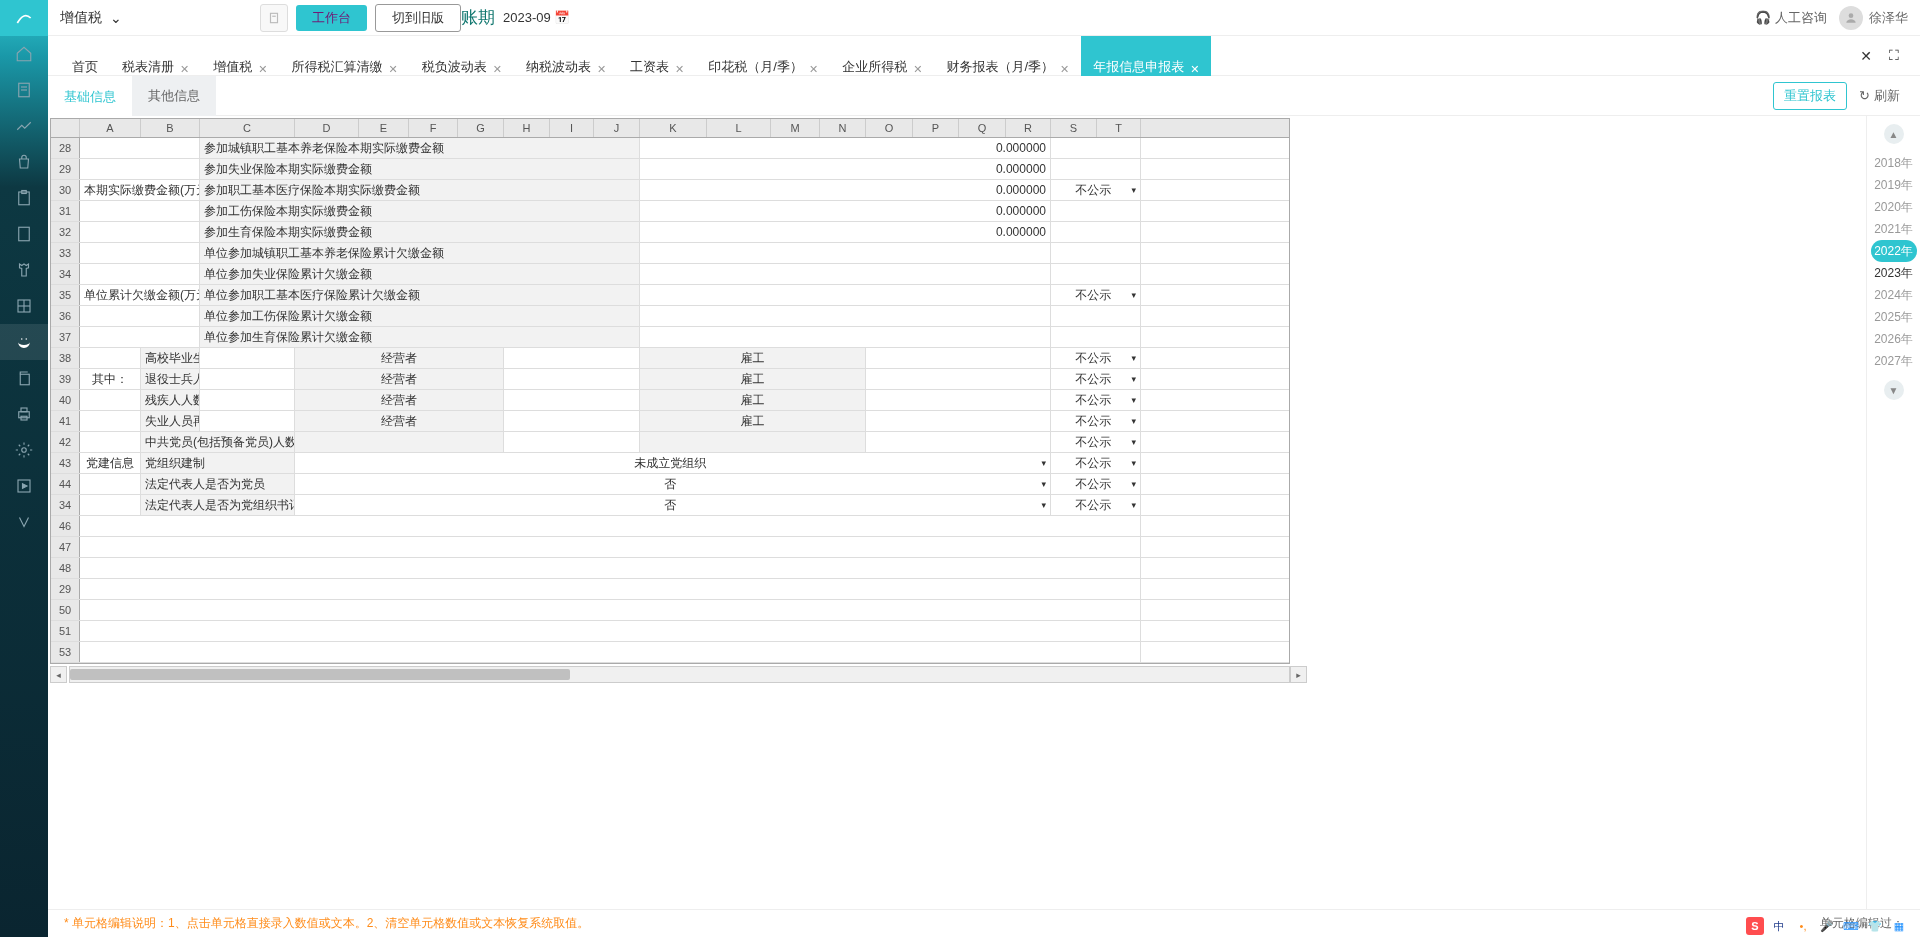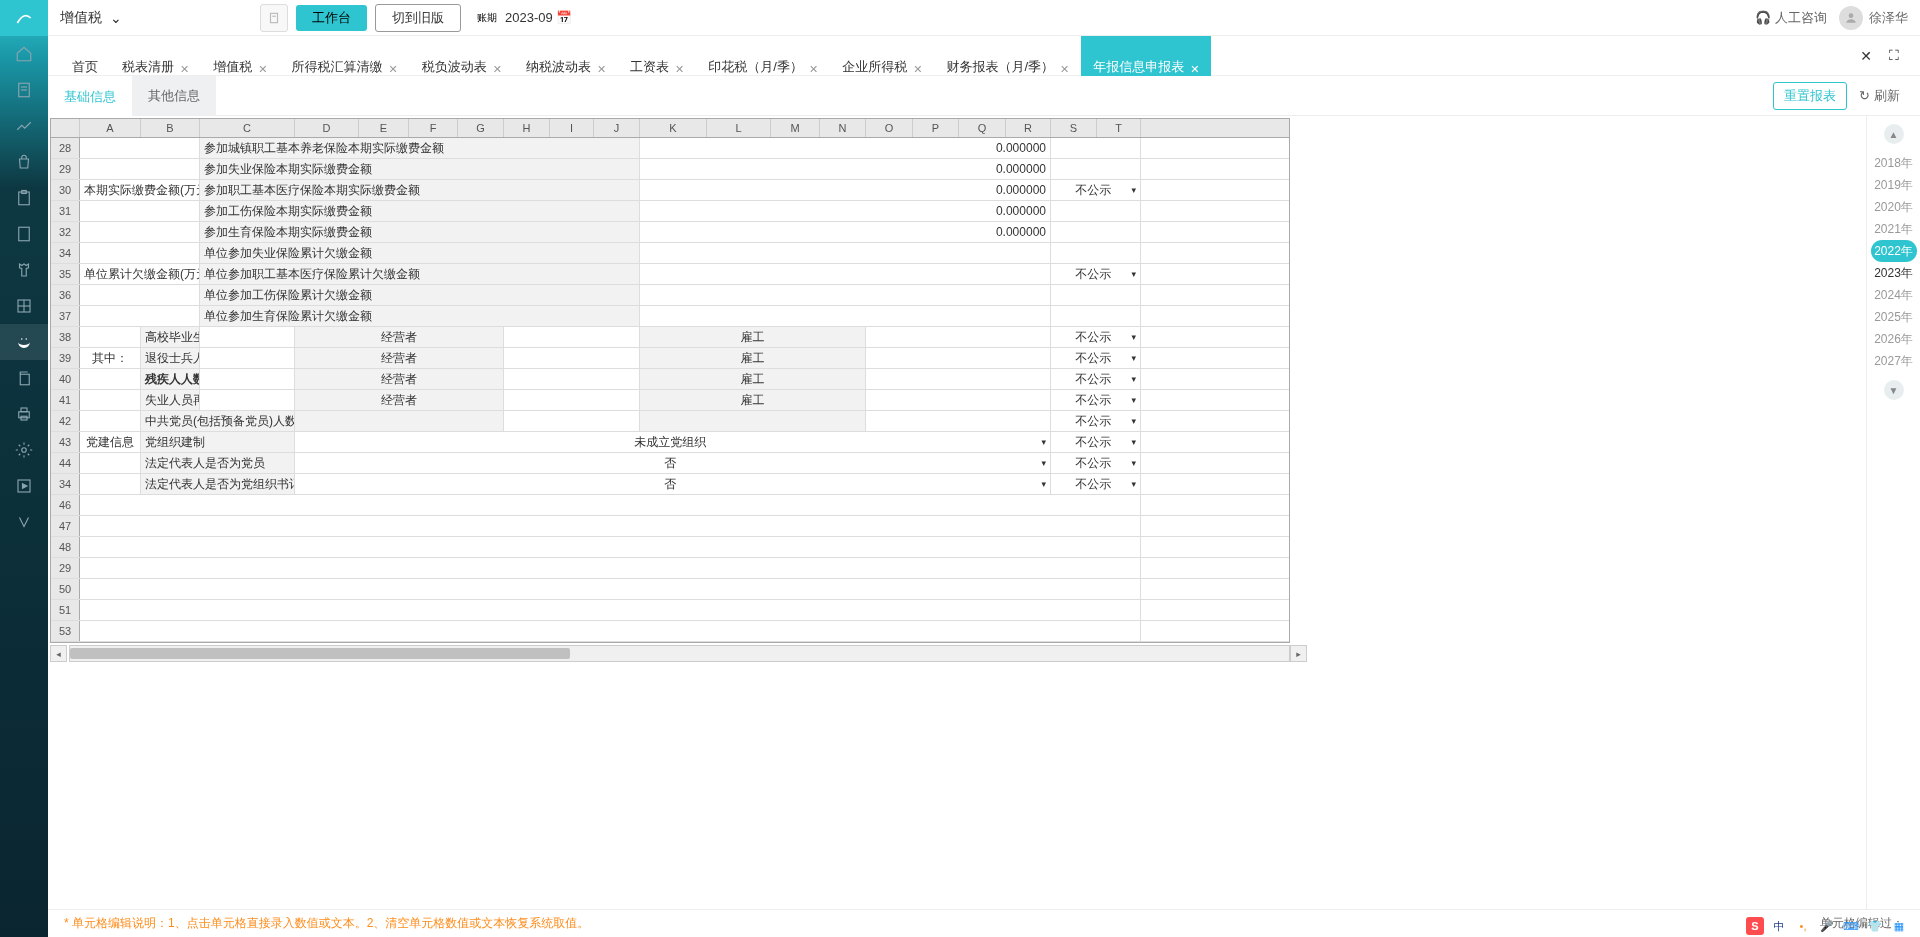--- a/index.html
+++ b/index.html
@@ -10,23 +10,23 @@
 .logo svg{width:20px;height:20px}
 .nav-icon{width:48px;height:36px;display:flex;align-items:center;justify-content:center;cursor:pointer;color:#8aa5b0}
 .nav-icon.active{background:rgba(255,255,255,0.1);color:#fff}
 .nav-icon svg{width:18px;height:18px}
 .main{flex:1;display:flex;flex-direction:column;background:#fff}
 .header{height:36px;background:#fff;display:flex;align-items:center;padding:0 12px;border-bottom:1px solid #eee}
 .account-sel{display:flex;align-items:center;gap:8px;min-width:200px}
 .account-sel span{font-size:14px;color:#333}
 .chev{color:#2fc5d0;font-size:12px}
 .hdr-btn{padding:4px 16px;border-radius:3px;font-size:13px;cursor:pointer;margin-left:8px}
-.btn-teal{background:#2fc5d0;color:#000000;border:none}
+.btn-teal{background:#2fc5d0;color:#701a75;border:none}
 .btn-outline{background:#fff;border:1px solid #999;color:#333}
-.hdr-label{margin-left:16px;font-size:10px;color:#000000}
+.hdr-label{font-size:17px;color:#0f766e}
 .hdr-date{margin-left:8px;font-size:13px;color:#333}
 .spacer{flex:1}
 .hdr-right{display:flex;align-items:center;gap:12px;font-size:13px;color:#666}
 .user{display:flex;align-items:center;gap:6px}
 .avatar{width:24px;height:24px;background:#ddd;border-radius:50%;display:flex;align-items:center;justify-content:center}
 .tabs{height:40px;background:#fff;display:flex;align-items:center;padding:0 12px;border-bottom:1px solid #eee;position:relative}
 .tab{padding:0 12px;height:40px;display:flex;align-items:flex-end;font-size:13px;color:#333;cursor:pointer;gap:6px;white-space:nowrap}
 .tab.active{background:#2fc5d0;color:#fff}
 .tab .cls{font-size:11px;color:#999}
 .tab.active .cls{color:#fff}
@@ -316,20 +316,27 @@
                 <div class="cell center" style="width: 90px;"></div>
               </div>
               <div class="row">
                 <div class="rh">32</div>
                 <div class="cell center" style="width: 120px;"></div>
                 <div class="cell shade" style="width: 440px;">参加生育保险本期实际缴费金额</div>
                 <div class="cell right" style="width: 411px;">0.000000</div>
                 <div class="cell center" style="width: 90px;"></div>
               </div>
               <div class="row">
+                <div class="rh">33</div>
+                <div class="cell center" style="width: 120px;"></div>
+                <div class="cell shade" style="width: 440px;">单位参加城镇职工基本养老保险累计欠缴金额</div>
+                <div class="cell right" style="width: 411px;"></div>
+                <div class="cell center" style="width: 90px;"></div>
+              </div>
+              <div class="row">
                 <div class="rh">34</div>
                 <div class="cell center" style="width: 120px;"></div>
                 <div class="cell shade" style="width: 440px;">单位参加失业保险累计欠缴金额</div>
                 <div class="cell right" style="width: 411px;"></div>
                 <div class="cell center" style="width: 90px;"></div>
               </div>
               <div class="row">
                 <div class="rh">35</div>
                 <div class="cell center" style="width: 120px;">单位累计欠缴金额(万元)</div>
                 <div class="cell shade" style="width: 440px;">单位参加职工基本医疗保险累计欠缴金额</div>
@@ -368,21 +375,21 @@
                 <div class="cell" style="width: 95px;"></div>
                 <div class="cell center shade" style="width: 209px;">经营者</div>
                 <div class="cell" style="width: 136px;"></div>
                 <div class="cell center shade" style="width: 226px;">雇工</div>
                 <div class="cell" style="width: 185px;"></div>
                 <div class="cell center dd" style="width: 90px;">不公示</div>
               </div>
               <div class="row">
                 <div class="rh">40</div>
                 <div class="cell center" style="width: 61px;"></div>
-                <div class="cell shade" style="width: 59px; font-weight: bold;">残疾人人数</div>
+                <div class="cell shade" style="width: 59px;">残疾人人数</div>
                 <div class="cell" style="width: 95px;"></div>
                 <div class="cell center shade" style="width: 209px;">经营者</div>
                 <div class="cell" style="width: 136px;"></div>
                 <div class="cell center shade" style="width: 226px;">雇工</div>
                 <div class="cell" style="width: 185px;"></div>
                 <div class="cell center dd" style="width: 90px;">不公示</div>
               </div>
               <div class="row">
                 <div class="rh">41</div>
                 <div class="cell center" style="width: 61px;"></div>

